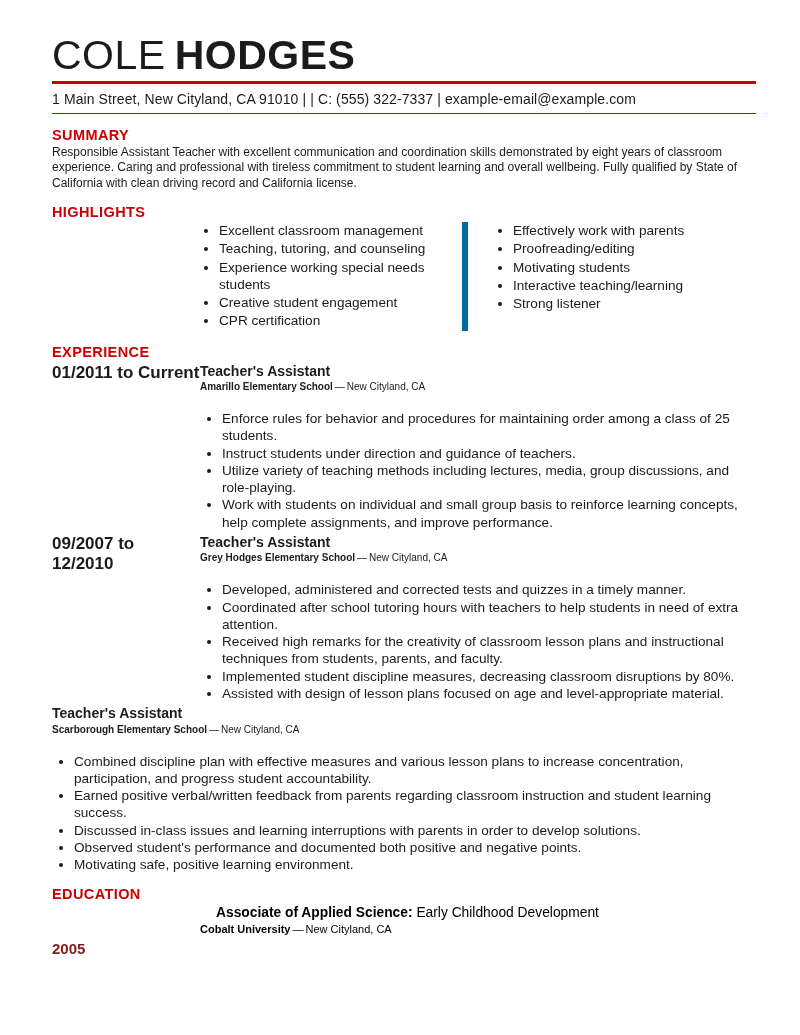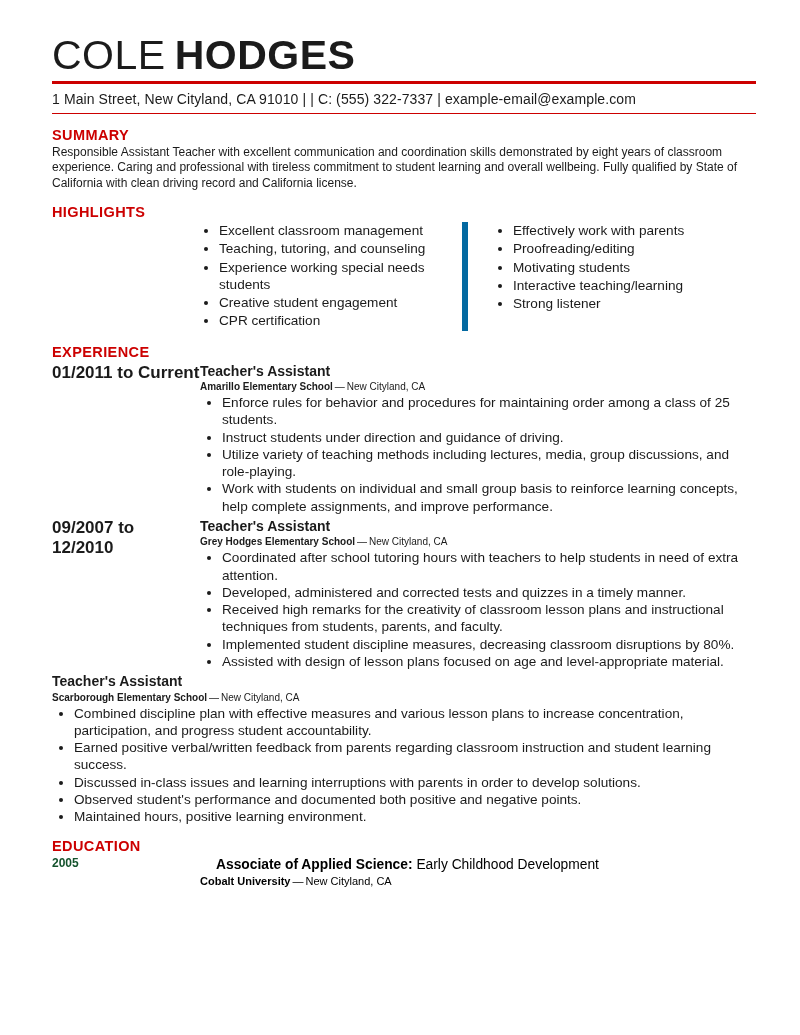--- a/index.html
+++ b/index.html
@@ -143,40 +143,41 @@
     font-weight: 700;
   }
   .job-org .dash {
     color: #1b1b1b;
     padding: 0 2px;
   }
   .job-org .loc {
     font-weight: 400;
   }
   .job-body ul.bullets {
-    margin-top: 1px;
+    margin-top: 17px;
   }
   .job-body ul.bullets li {
     padding-left: 22px;
     margin-bottom: 0px;
   }
   .job-body ul.bullets li:before {
     left: 7px;
   }
   
   .edu {
     display: flex;
     margin-top: 2px;
   }
   .edu-date {
     width: 148px;
     flex: 0 0 148px;
-    font-size: 12px;
-    font-weight: 700;
-    color: #14532d;
+    font-size: 15px;
+    font-weight: 700;
+    color: #7f1d1d;
+    margin-top: 36px;
   }
   .edu-body { flex: 1 1 auto; }
   .edu-line1 { font-size: 13.8px; line-height: 1.3; }
   .edu-line1 .degree { font-weight: 700; margin-left: 16px; }
   .edu-line2 { font-size: 11px; line-height: 1.3; }
   .edu-line2 .school { font-weight: 700; }
   .edu-line2 .dash { padding: 0 2px; }
 </style>
 </head>
 <body>
@@ -227,56 +228,56 @@
 
     <div class="job">
       <div class="job-dates">01/2011 to Current</div>
       <div class="job-body">
         <div class="job-title">Teacher's Assistant</div>
         <div class="job-org">
           <span class="org">Amarillo Elementary School</span><span class="dash">—</span><span class="loc">New Cityland, CA</span>
         </div>
         <ul class="bullets">
           <li>Enforce rules for behavior and procedures for maintaining order among a class of 25 students.</li>
-          <li>Instruct students under direction and guidance of driving.</li>
+          <li>Instruct students under direction and guidance of teachers.</li>
           <li>Utilize variety of teaching methods including lectures, media, group discussions, and role-playing.</li>
           <li>Work with students on individual and small group basis to reinforce learning concepts, help complete assignments, and improve performance.</li>
         </ul>
       </div>
     </div>
 
     <div class="job">
       <div class="job-dates">09/2007 to 12/2010</div>
       <div class="job-body">
         <div class="job-title">Teacher's Assistant</div>
         <div class="job-org">
           <span class="org">Grey Hodges Elementary School</span><span class="dash">—</span><span class="loc">New Cityland, CA</span>
         </div>
         <ul class="bullets">
+          <li>Developed, administered and corrected tests and quizzes in a timely manner.</li>
           <li>Coordinated after school tutoring hours with teachers to help students in need of extra attention.</li>
-          <li>Developed, administered and corrected tests and quizzes in a timely manner.</li>
           <li>Received high remarks for the creativity of classroom lesson plans and instructional techniques from students, parents, and faculty.</li>
           <li>Implemented student discipline measures, decreasing classroom disruptions by 80%.</li>
           <li>Assisted with design of lesson plans focused on age and level-appropriate material.</li>
         </ul>
       </div>
     </div>
 
     <div class="job">
       <div class="job-body">
         <div class="job-title">Teacher's Assistant</div>
         <div class="job-org">
           <span class="org">Scarborough Elementary School</span><span class="dash">—</span><span class="loc">New Cityland, CA</span>
         </div>
         <ul class="bullets">
           <li>Combined discipline plan with effective measures and various lesson plans to increase concentration, participation, and progress student accountability.</li>
           <li>Earned positive verbal/written feedback from parents regarding classroom instruction and student learning success.</li>
           <li>Discussed in-class issues and learning interruptions with parents in order to develop solutions.</li>
           <li>Observed student's performance and documented both positive and negative points.</li>
-          <li>Maintained hours, positive learning environment.</li>
+          <li>Motivating safe, positive learning environment.</li>
         </ul>
       </div>
     </div>
   </div>
 
   <div>
     <div class="section-title">EDUCATION</div>
     <div class="edu">
       <div class="edu-date">2005</div>
       <div class="edu-body">

